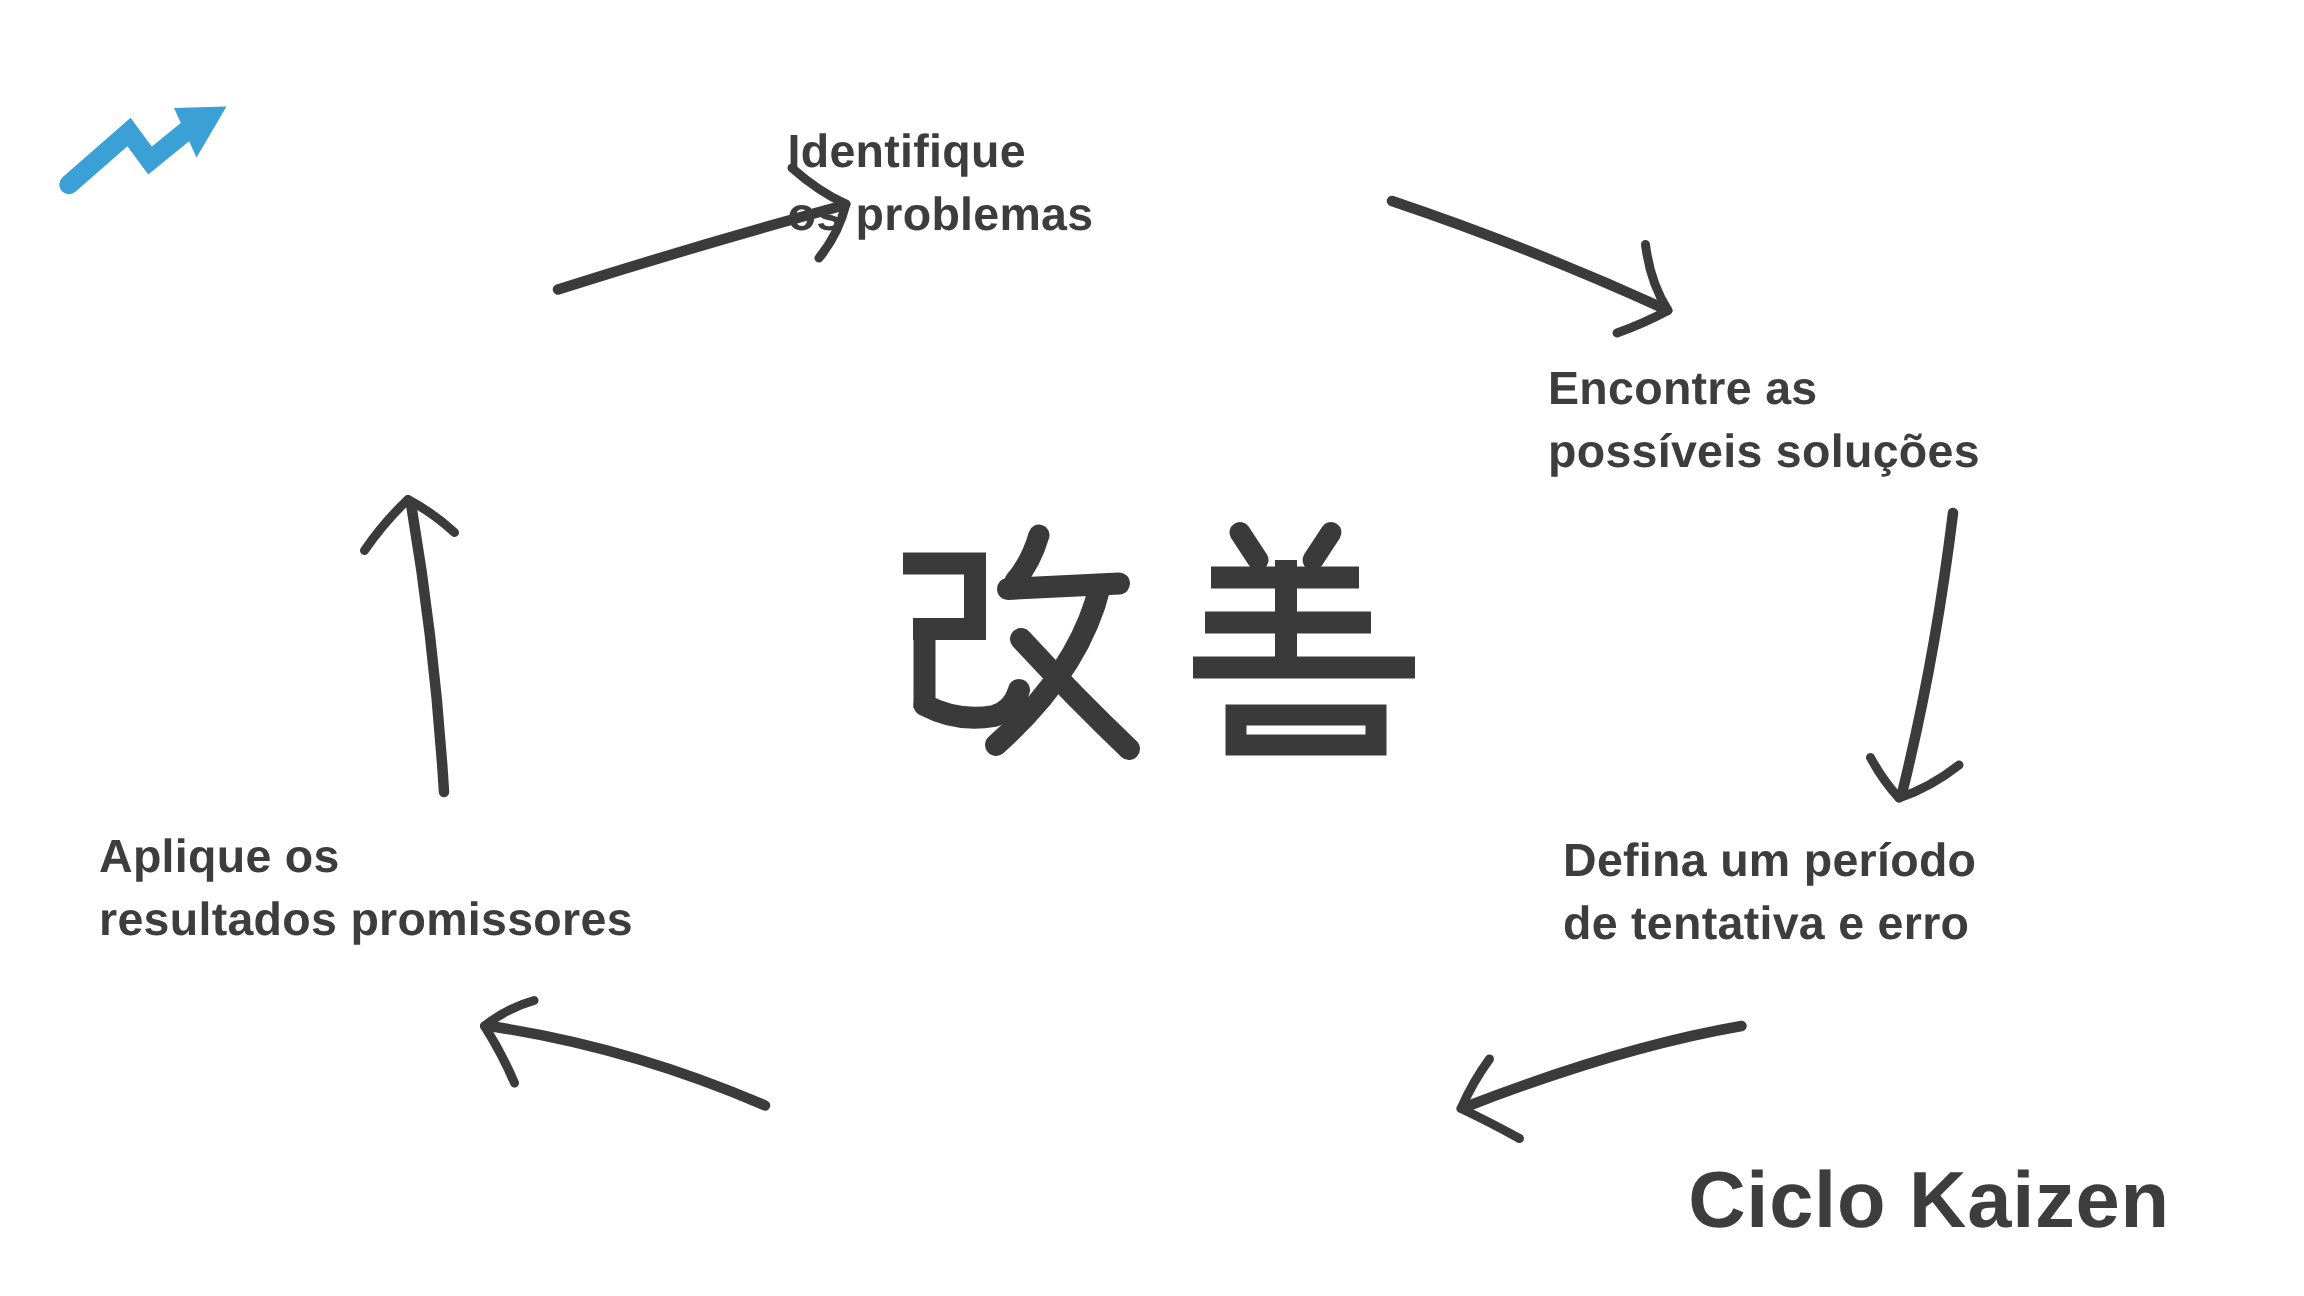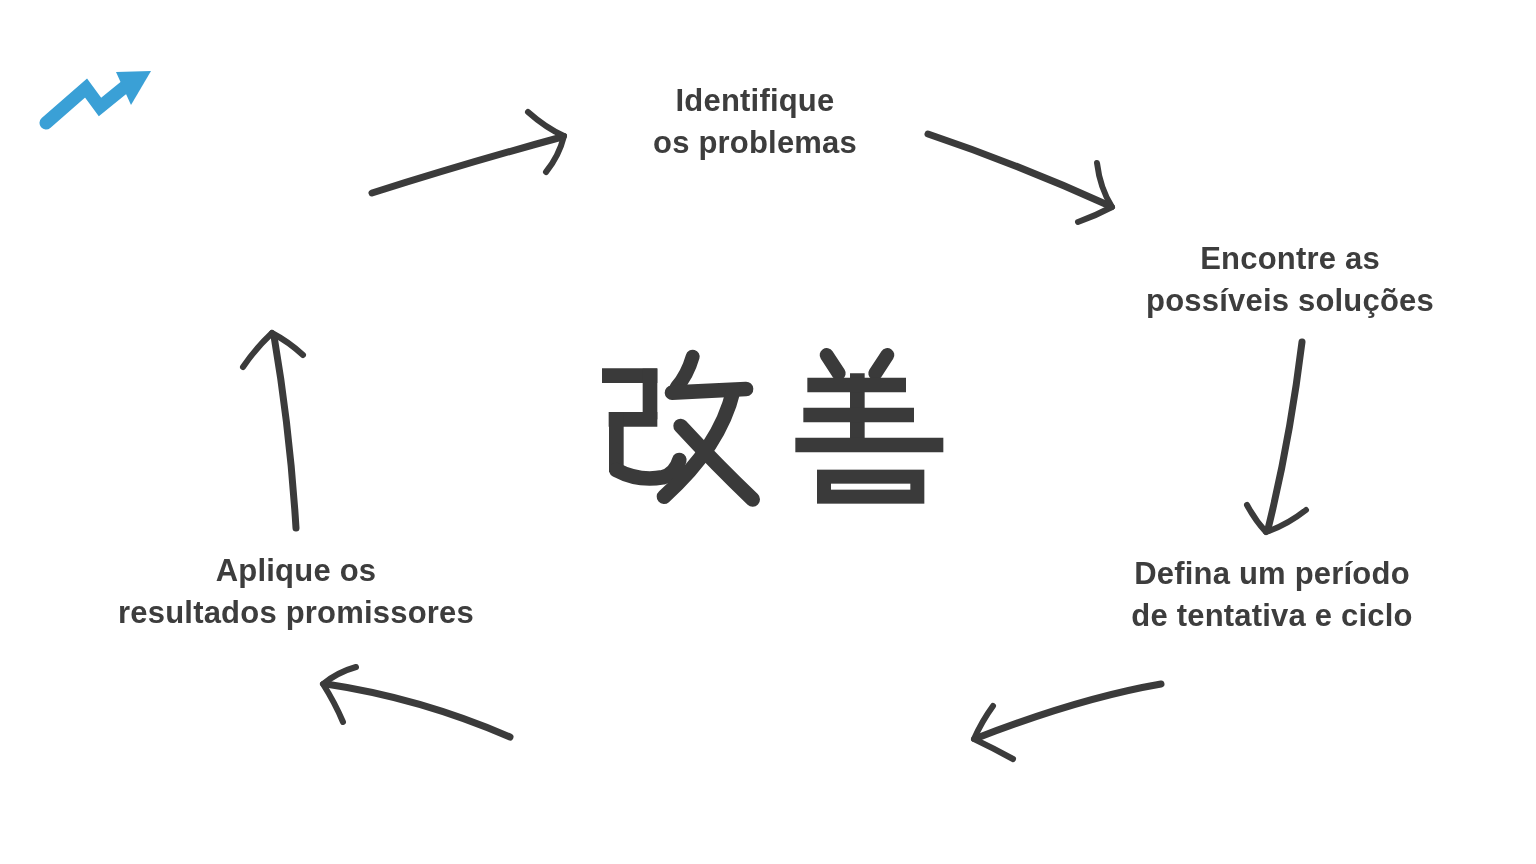--- a/index.html
+++ b/index.html
@@ -1,26 +1,26 @@
 <!DOCTYPE html>
 <html><head>
 <meta charset="utf-8">
 <style>
   html,body{margin:0;padding:0;background:#ffffff;}
   .canvas{
     position:relative;width:1536px;height:864px;background:#ffffff;
     overflow:hidden;font-family:"Liberation Sans", sans-serif;
   }
   .step{
-    position:absolute;text-align:center;font-weight:bold;font-size:31px;
+    position:absolute;text-align:left;font-weight:bold;font-size:31px;
     line-height:1.36;color:#3d3d3d;white-space:pre-line;width:460px;
     transform:translateX(-50%);letter-spacing:0.2px;
   }
   .step-identifique{left:755px;top:80px;}
-  .step-encontre{left:1290px;top:238px;}
+  .step-encontre{left:1262px;top:238px;}
   .step-defina{left:1272px;top:553px;}
   .step-analise{left:765px;top:712px;}
   .step-aplique{left:296px;top:550px;}
   .step-repita{left:288px;top:238px;}
   .title{
     position:absolute;left:1286px;top:770px;transform:translateX(-50%);
     font-size:53px;font-weight:bold;color:#3d3d3d;white-space:nowrap;
     letter-spacing:0.5px;
   }
   .arrows-layer,.kanji-svg,.logo-svg{position:absolute;}
@@ -97,18 +97,19 @@
     <path class="kj kj-bar" d="M700 225 L1032 225"></path>
     <path class="kj kj-bar" d="M676 315 L1120 315"></path>
     <rect class="kj" x="762" y="410" width="280" height="60" stroke-width="42"></rect>
   </svg>
 
   <div class="step step-identifique">Identifique
 os problemas</div>
   <div class="step step-encontre">Encontre as
 possíveis soluções</div>
   <div class="step step-defina">Defina um período
-de tentativa e ciclo</div>
+de tentativa e erro</div>
   <div class="step step-aplique">Aplique os
 resultados promissores</div>
 
+  <div class="title">Ciclo Kaizen</div>
 
 </div>
 
 </body></html>

